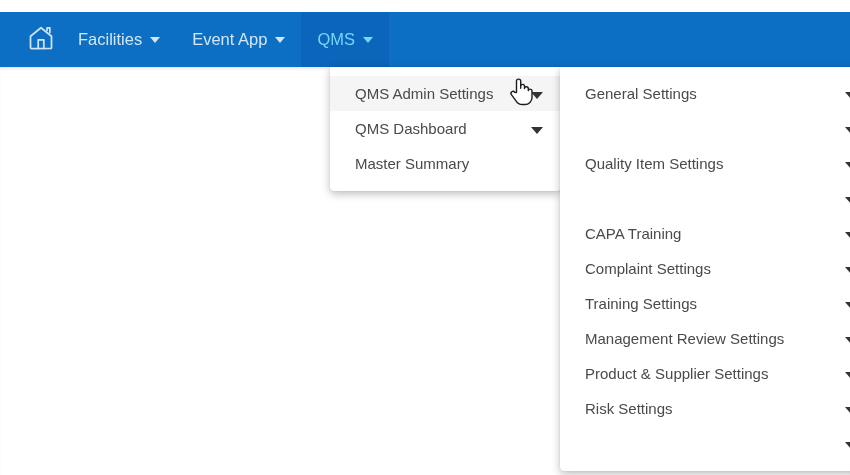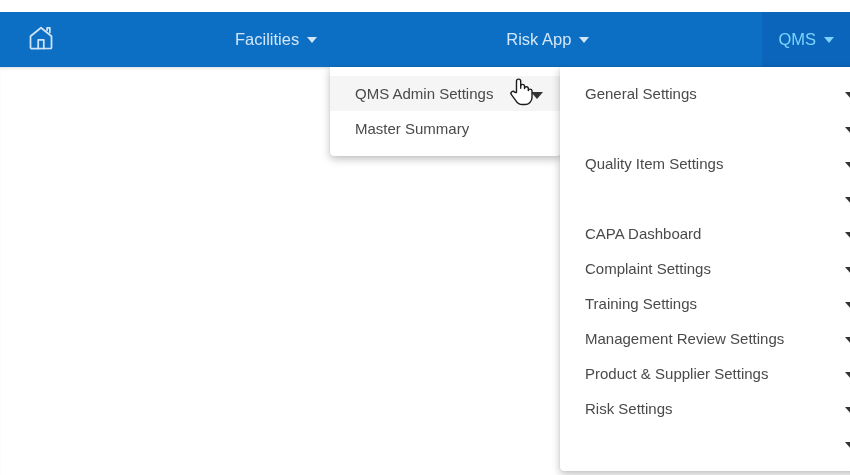--- a/index.html
+++ b/index.html
@@ -46,21 +46,20 @@
   #navbar {
     position: absolute;
     left: 0;
     top: 12px;
     width: 850px;
     height: 55px;
     background: #0d6fc4;
     display: flex;
     align-items: stretch;
     box-sizing: border-box;
-    justify-content: space-between;
   }
   .nav-home {
     display: flex;
     align-items: center;
     justify-content: center;
     width: 62px;
     padding-left: 20px;
     box-sizing: border-box;
     cursor: pointer;
   }
@@ -174,38 +173,42 @@
       </svg>
     </span>
   </div>
 
   <div class="nav-item">
     <span>Facilities</span>
     <span class="nav-caret"></span>
   </div>
 
   <div class="nav-item">
-    <span>Risk App</span>
+    <span>Event App</span>
     <span class="nav-caret"></span>
   </div>
 
   <div class="nav-item active">
     <span>QMS</span>
     <span class="nav-caret"></span>
   </div>
 
 </div>
 
 <div id="qms-menu" class="menu-panel">
 
   <div class="menu-item hovered">
     <span class="label">QMS Admin Settings</span>
     <span class="item-caret"></span>
   </div>
 
+  <div class="menu-item">
+    <span class="label">QMS Dashboard</span>
+    <span class="item-caret"></span>
+  </div>
 
   <div class="menu-item">
     <span class="label">Master Summary</span>
   </div>
 
 </div>
 
 <div id="admin-settings-submenu" class="menu-panel">
 
   <div class="menu-item">
@@ -220,21 +223,21 @@
   <div class="menu-item">
     <span class="label">Quality Item Settings</span>
     <span class="item-caret"></span>
   </div>
 
   <div class="menu-item">
     <span class="item-caret"></span>
   </div>
 
   <div class="menu-item">
-    <span class="label">CAPA Dashboard</span>
+    <span class="label">CAPA Training</span>
     <span class="item-caret"></span>
   </div>
 
   <div class="menu-item">
     <span class="label">Complaint Settings</span>
     <span class="item-caret"></span>
   </div>
 
   <div class="menu-item">
     <span class="label">Training Settings</span>

